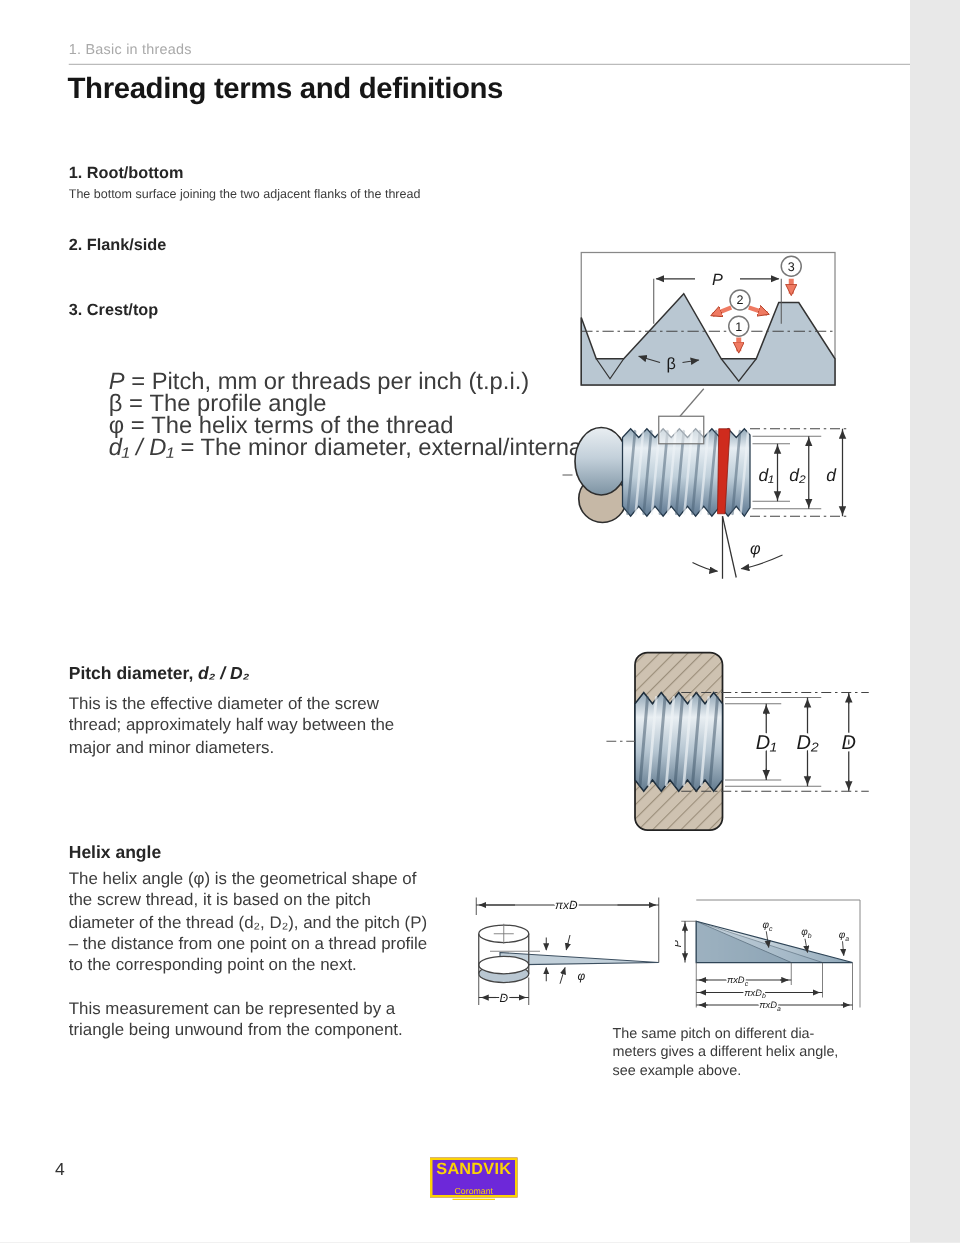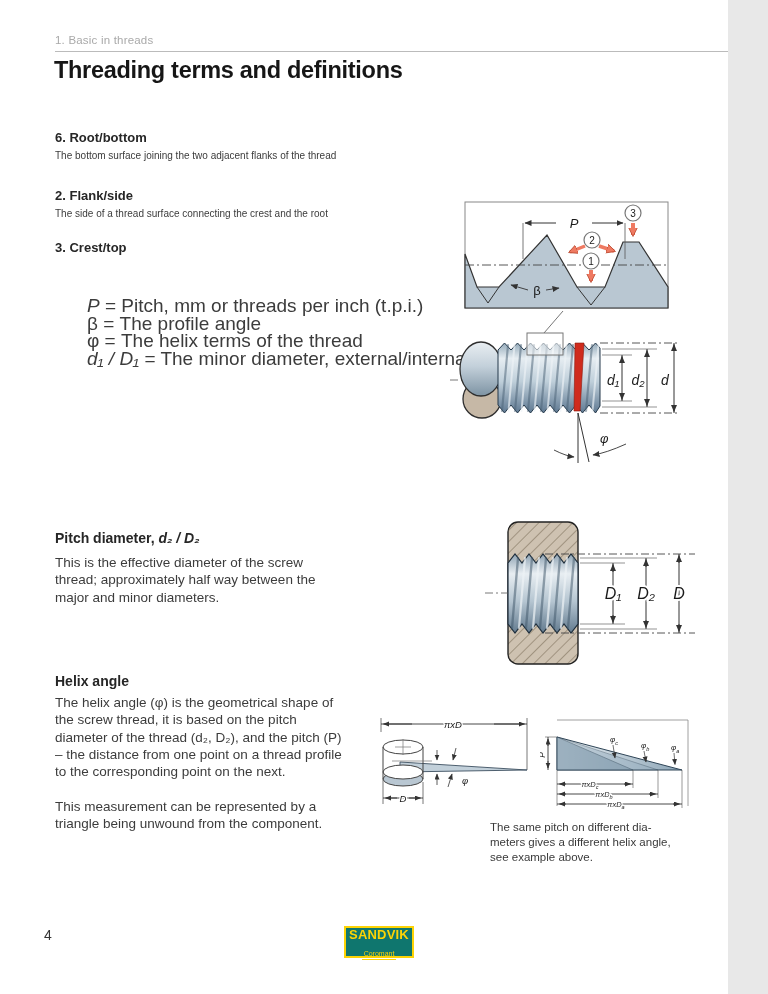--- a/index.html
+++ b/index.html
@@ -11,42 +11,41 @@
   .title{left:54px;top:57px;font-size:23.5px;font-weight:700;color:#161616;letter-spacing:-.3px;}
   .sec-h{font-size:13px;font-weight:700;color:#262626;}
   .sec-b{font-size:10px;line-height:17px;width:352px;color:#3c3c3c;}
   .defs{left:55px;top:297px;font-size:19px;line-height:17.5px;color:#3c3c3c;white-space:nowrap;margin-left:32px;}
   .def-term.it{font-style:italic;}
   .ph{left:55px;top:530px;font-size:14px;font-weight:700;color:#262626;}
   .ph .var{font-style:italic;}
   .para{font-size:13.5px;line-height:17.3px;width:288px;color:#3c3c3c;}
   .caption{left:490px;top:820px;font-size:11.5px;line-height:15px;color:#3a3a3a;}
   .pagenum{left:44px;top:927px;font-size:14px;color:#333;}
-  .logo{left:344px;top:926px;width:70px;height:32px;background:#0f766e;border:2px solid #fcd305;
+  .logo{left:344px;top:926px;width:70px;height:32px;background:#6d28d9;border:2px solid #fcd305;
         box-sizing:border-box;text-align:center;}
   .logo-brand{display:block;font-size:13px;font-weight:800;color:#fcd305;line-height:14px;letter-spacing:.2px;margin-top:0px;}
   .logo-sub{display:inline-block;font-size:7px;color:#fcd305;line-height:8px;border-bottom:1px solid #fcd305;padding:0 2px 1px;}
   svg text{font-family:"Liberation Sans",sans-serif;fill:#1a1a1a;}
   .lab{font-style:italic;}
   .halo{paint-order:stroke;stroke:#ffffff;stroke-width:3px;stroke-linejoin:round;}
 </style>
 </head>
 <body>
 
 <div class="page">
 
   <div class="abs breadcrumb">1. Basic in threads</div>
   <div class="abs rule"></div>
   <div class="abs title">Threading terms and definitions</div>
 
-  <div class="abs sec-h" style="left:55px;top:130px">6. Root/bottom</div>
+  <div class="abs sec-h" style="left:55px;top:130px">1. Root/bottom</div>
   <div class="abs sec-b" style="left:55px;top:147px">The bottom surface joining the two adjacent flanks of the thread</div>
 
   <div class="abs sec-h" style="left:55px;top:188px">2. Flank/side</div>
-  <div class="abs sec-b" style="left:55px;top:205px">The side of a thread surface connecting the crest and the root</div>
 
   <div class="abs sec-h" style="left:55px;top:240px">3. Crest/top</div>
 
   <div class="abs defs">
     <div><span class="def-term it">P</span><span> = Pitch, mm or threads per inch (t.p.i.)</span></div>
     <div><span class="def-term">β</span><span> = The profile angle</span></div>
     <div><span class="def-term">φ</span><span> = The helix terms of the thread</span></div>
     <div><span class="def-term it">d₁ / D₁</span><span> = The minor diameter, external/internal</span></div>
   </div>
 

